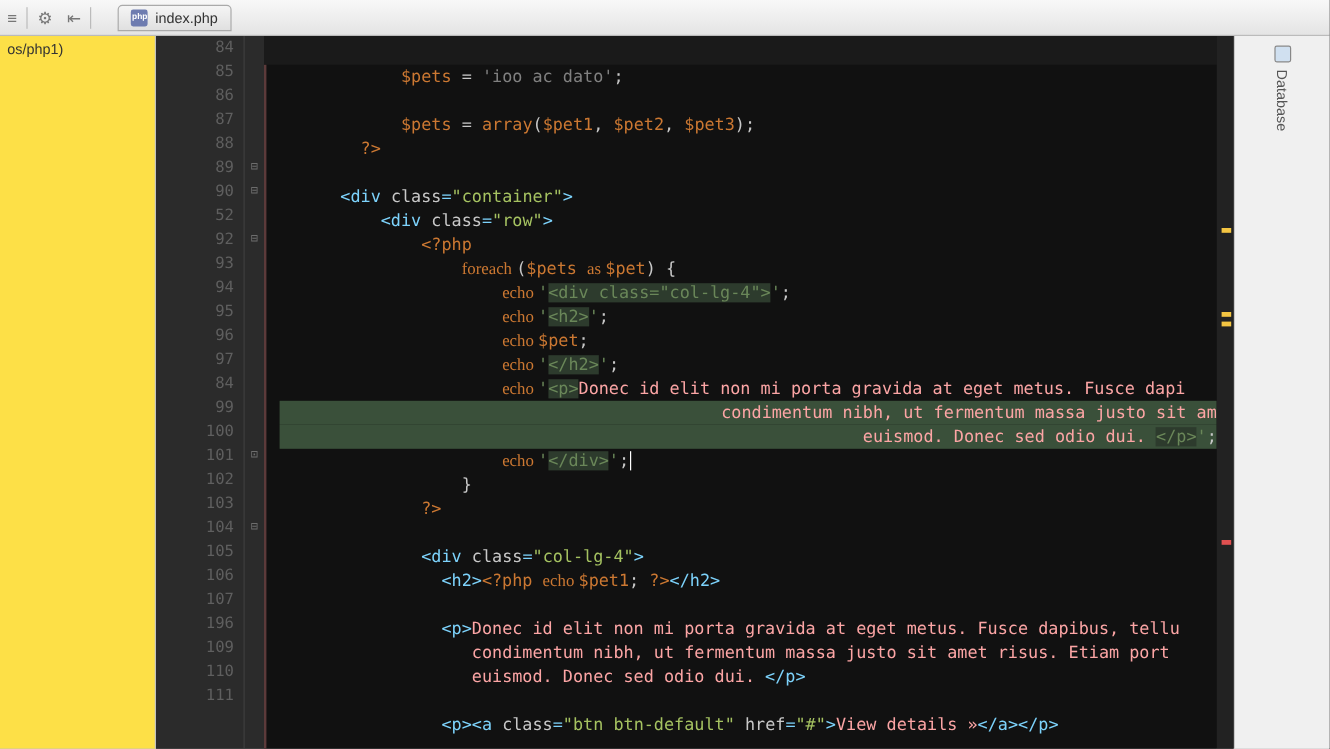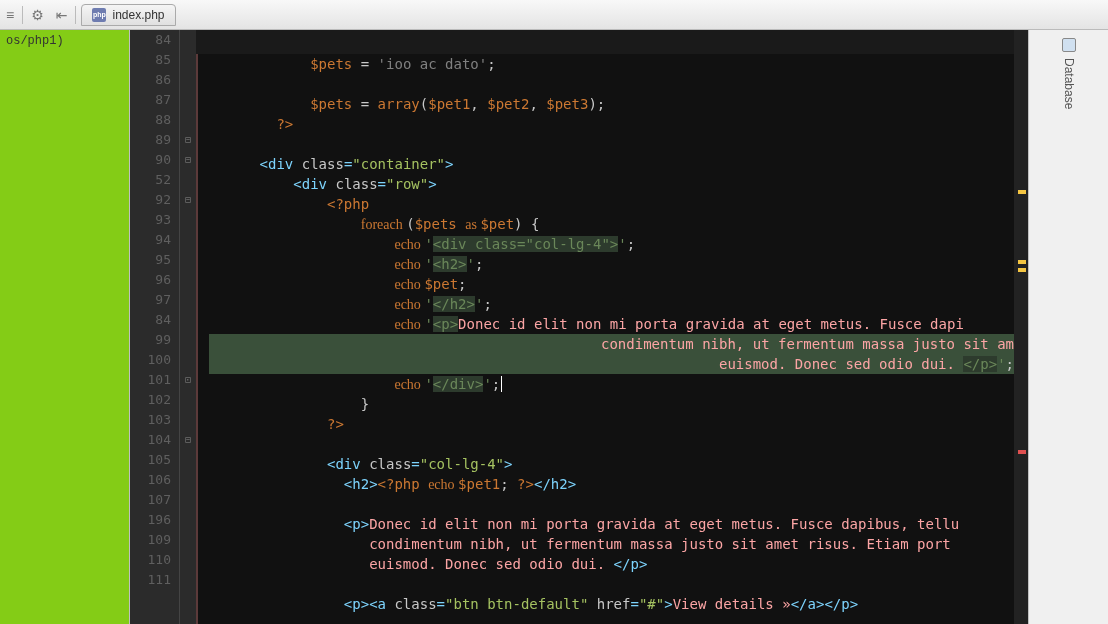--- a/index.html
+++ b/index.html
@@ -18,37 +18,37 @@
   border-bottom: 1px solid #bbb;
   display: flex;
   align-items: center;
   font-family: -apple-system, sans-serif;
   font-size: 12px;
   color: #555;
 }
 .toolbar .tbicon { padding: 0 6px; color: #777; font-size: 14px; }
 .toolbar .sep { width:1px; height:18px; background:#bbb; margin:0 2px;}
 .tab {
-  margin-left: 3px;
+  margin-left: 20px;
   background: linear-gradient(#f5f5f5,#e0e0e0);
   border: 1px solid #aaa;
   border-radius: 4px 4px 0 0;
   padding: 3px 10px;
   display: flex; align-items:center; gap:6px;
   color:#333;
 }
 .tab .php-icon {
   width:14px; height:14px; background:#6e7cb0; border-radius:2px;
   display:inline-flex; align-items:center; justify-content:center;
   color:#fff; font-size:7px; font-weight:bold;
 }
 .left-panel {
   position:absolute; left:0; top:30px; width:130px; bottom:0;
-  background:#84cc16; border-right:1px solid #c0c0c0;
-  font-family:Liberation Mono, monospace; font-size:12px; color:#333;
+  background:#fde047; border-right:1px solid #c0c0c0;
+  font-family:Liberation Sans, sans-serif; font-size:12px; color:#333;
   padding:4px 6px;
 }
 .right-sidebar {
   position:absolute; right:0; top:30px; width:80px; bottom:0;
   background:#f0f0f0; border-left:1px solid #c0c0c0;
   display:flex; flex-direction:column; align-items:center;
   padding-top:8px; gap:2px;
 }
 .right-sidebar .db-label {
   writing-mode: vertical-rl;
@@ -56,21 +56,21 @@
   margin-top:4px;
 }
 .right-sidebar .db-icon {
   width:14px;height:14px;border:1px solid #888;background:#d0e0f0;border-radius:2px;
 }
 .editor-shell {
   position:absolute; left:130px; right:80px; top:30px; bottom:0;
   display:flex; background:#1a1a1a;
 }
 .gutter {
-  width:50px; background:#2b2b2b; color:#5f5f5f;
+  width:74px; background:#2b2b2b; color:#5f5f5f;
   text-align:right; padding:0 8px 0 0; line-height:20px;
   border-right:1px solid #444;
   font-size:13px;
 }
 .fold {
   width:16px; background:#2b2b2b; line-height:20px;
   color:#6d6d6d; font-size:10px; text-align:center;
 }
 .code {
   flex:1; background:#111; color:#c8c8c8; line-height:20px;

